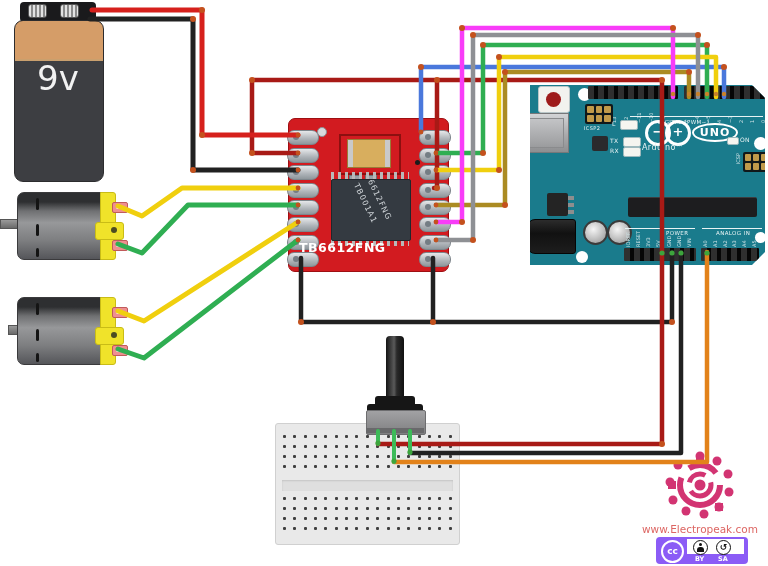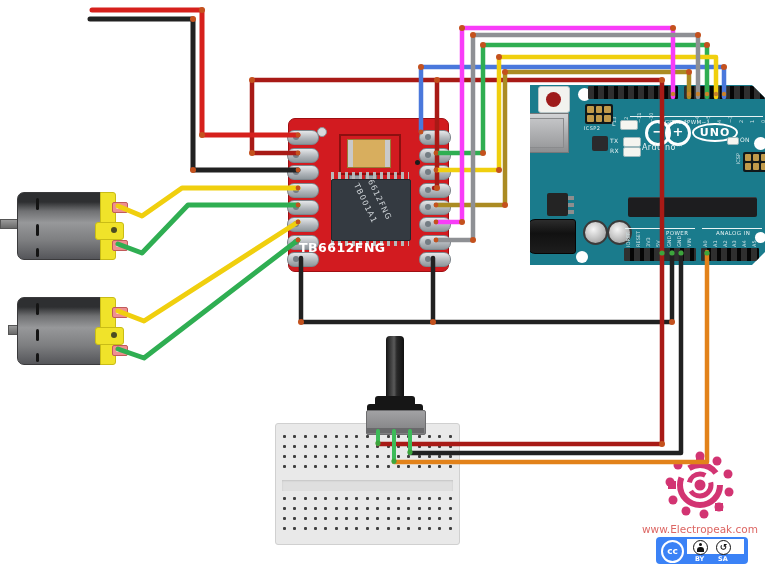--- a/index.html
+++ b/index.html
@@ -51,35 +51,42 @@
   #bboard{background:#e9e9e9;border:1px solid #d0d0d0;border-radius:3px;}
   .bb-dot{position:absolute;width:3px;height:3px;background:#3f3f3f;border-radius:1px;}
   .bb-channel{background:#dfdfdf;box-shadow:inset 0 1px 2px rgba(0,0,0,.12);}
   
   .pot-shaft{background:linear-gradient(90deg,#141414,#5a5a5a 45%,#2a2a2a 60%,#101010);border-radius:4px 4px 0 0;}
   .pot-flange{background:#161616;border-radius:3px;}
   .pot-body{background:linear-gradient(180deg,#a2a2a4,#7f7f81);border:1px solid #6d6d6f;border-radius:2px;}
   .pot-body-strip{background:#69696b;}
   
   .site{color:#dd6663;font-size:10.5px;text-align:center;}
-  #ccbadge{background:#3b82f6;border-radius:4px;}
+  #ccbadge{background:#8b5cf6;border-radius:4px;}
   .cc-circle{border:2px solid #fff;border-radius:50%;color:#fff;font-weight:bold;text-align:center;}
   .cc-panel{background:#fff;}
   .cc-ico{position:absolute;border:1.5px solid #111;border-radius:50%;background:#fff;}
   .cc-mini{color:#fff;font-size:6.5px;font-weight:bold;}
   .person-head{position:absolute;left:4.5px;top:1.5px;width:3.5px;height:3.5px;background:#111;border-radius:50%;}
   .person-body{position:absolute;left:2.5px;top:5.5px;width:7.5px;height:5px;background:#111;border-radius:3px 3px 0 0;}
   .sa-glyph{position:absolute;left:0;top:0;width:100%;text-align:center;font-size:9px;line-height:12px;color:#111;font-weight:bold;}
   #wire-svg{position:absolute;left:0;top:0;z-index:50;}
 </style>
 </head>
 <body>
 
 <div id="canvas">
 
+  <div class="abs" style="left:0;top:0;width:120px;height:190px;">
+    <div class="abs bat-cap" style="left:20px;top:2px;width:76px;height:20px;"></div>
+    <div class="abs bat-term" style="left:28px;top:4px;width:17px;height:12px;"></div>
+    <div class="abs bat-term" style="left:60px;top:4px;width:17px;height:12px;"></div>
+    <div class="abs bat-body" style="left:14px;top:20px;width:88px;height:160px;"></div>
+    <div class="abs bat-label" style="left:14px;top:58px;width:88px;">9v</div>
+  </div>
 
   <div class="abs" style="left:0;top:185px;width:135px;height:80px;">
     <div class="abs motor-shaft" style="left:0;top:34px;width:19px;height:8px;"></div>
     <div class="abs motor-body" style="left:17px;top:7px;width:84px;height:66px;"></div>
     <div class="abs motor-vent" style="left:36px;top:13px;width:3px;height:12px;"></div>
     <div class="abs motor-vent" style="left:36px;top:39px;width:3px;height:12px;"></div>
     <div class="abs motor-vent" style="left:36px;top:63px;width:3px;height:9px;"></div>
     <div class="abs motor-cap" style="left:100px;top:7px;width:14px;height:66px;"></div>
     <div class="abs motor-tab" style="left:95px;top:37px;width:27px;height:16px;"></div>
     <div class="abs motor-axle-dot" style="left:111px;top:42px;width:6px;height:6px;"></div>

